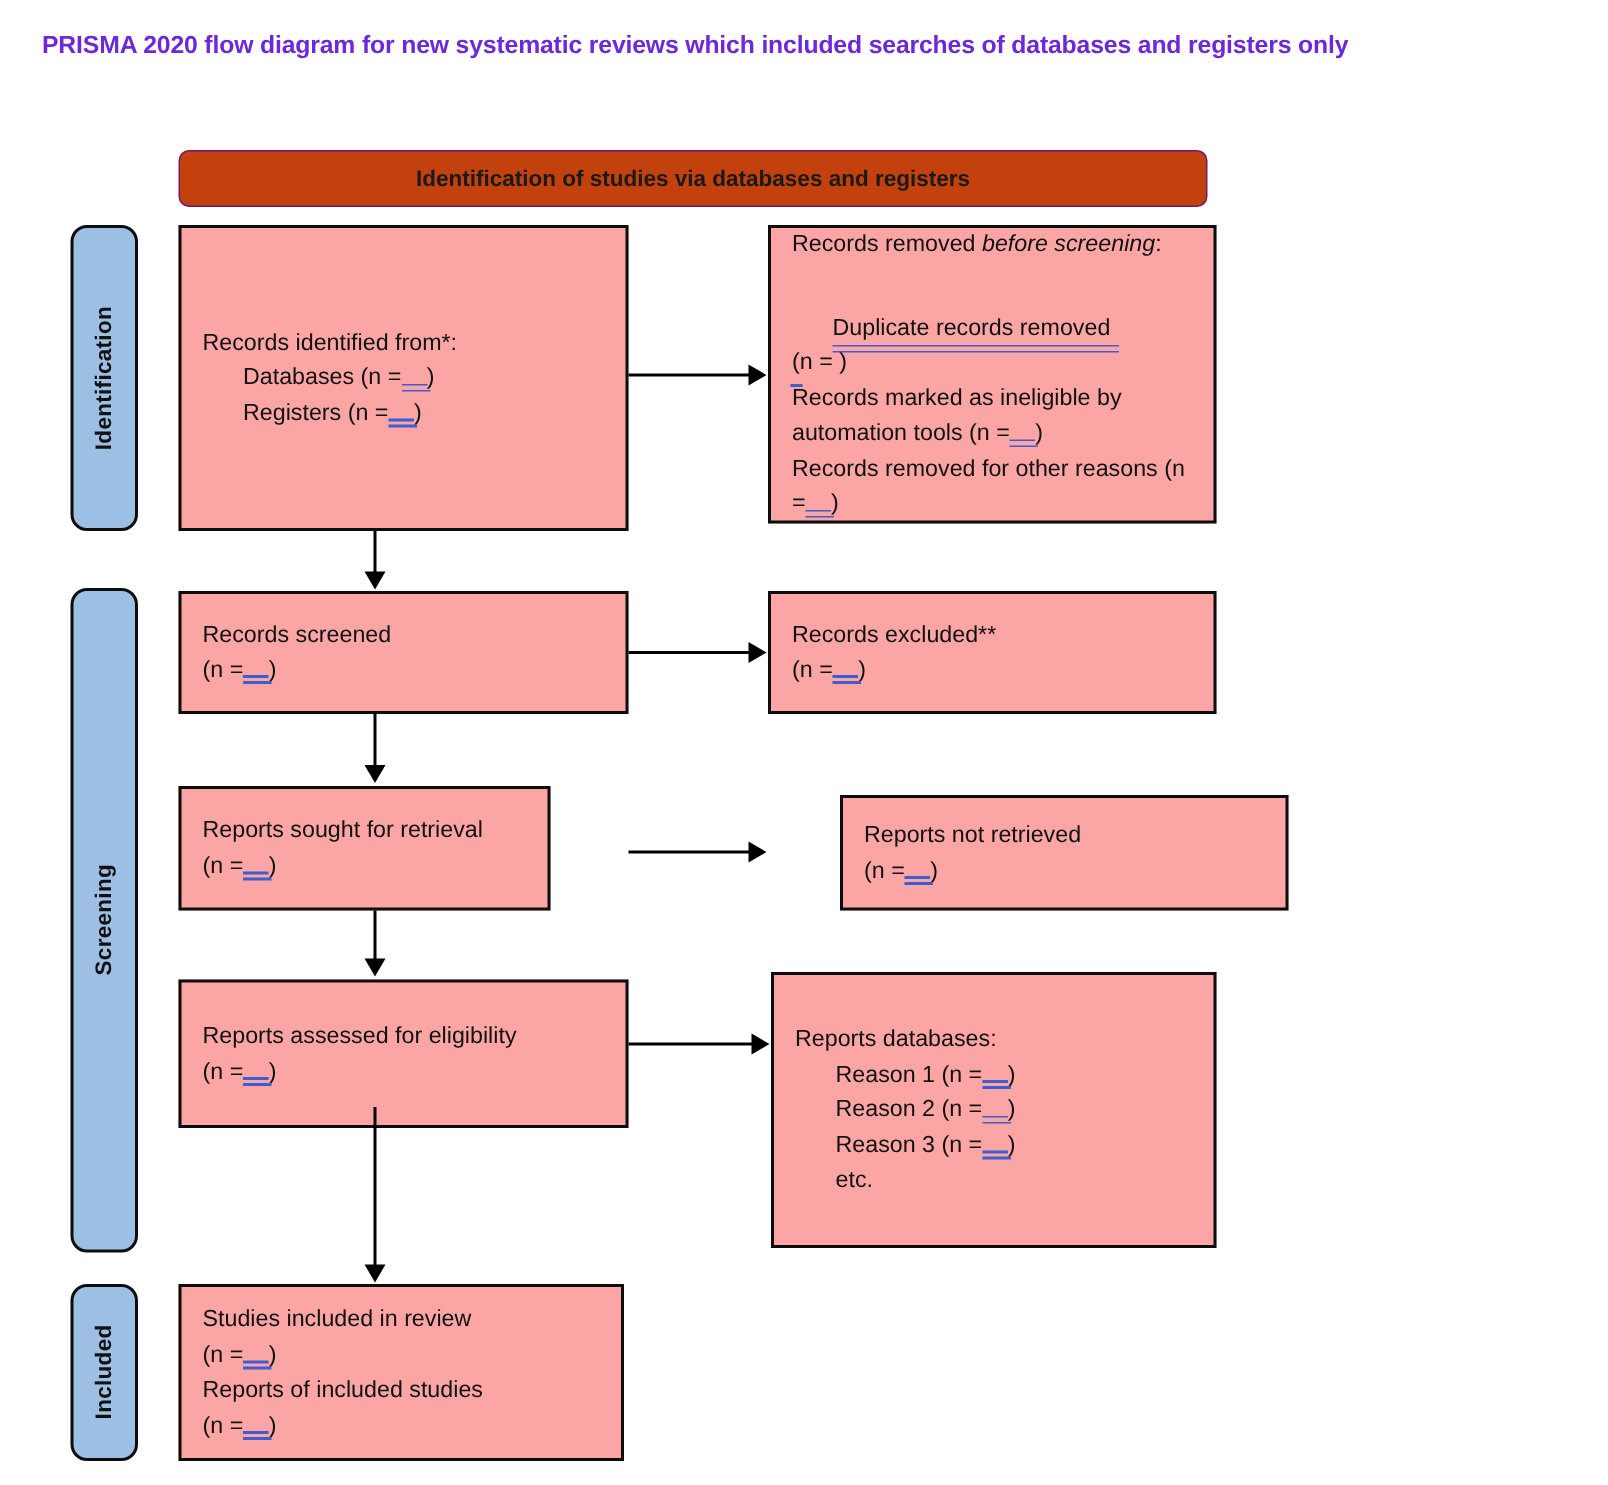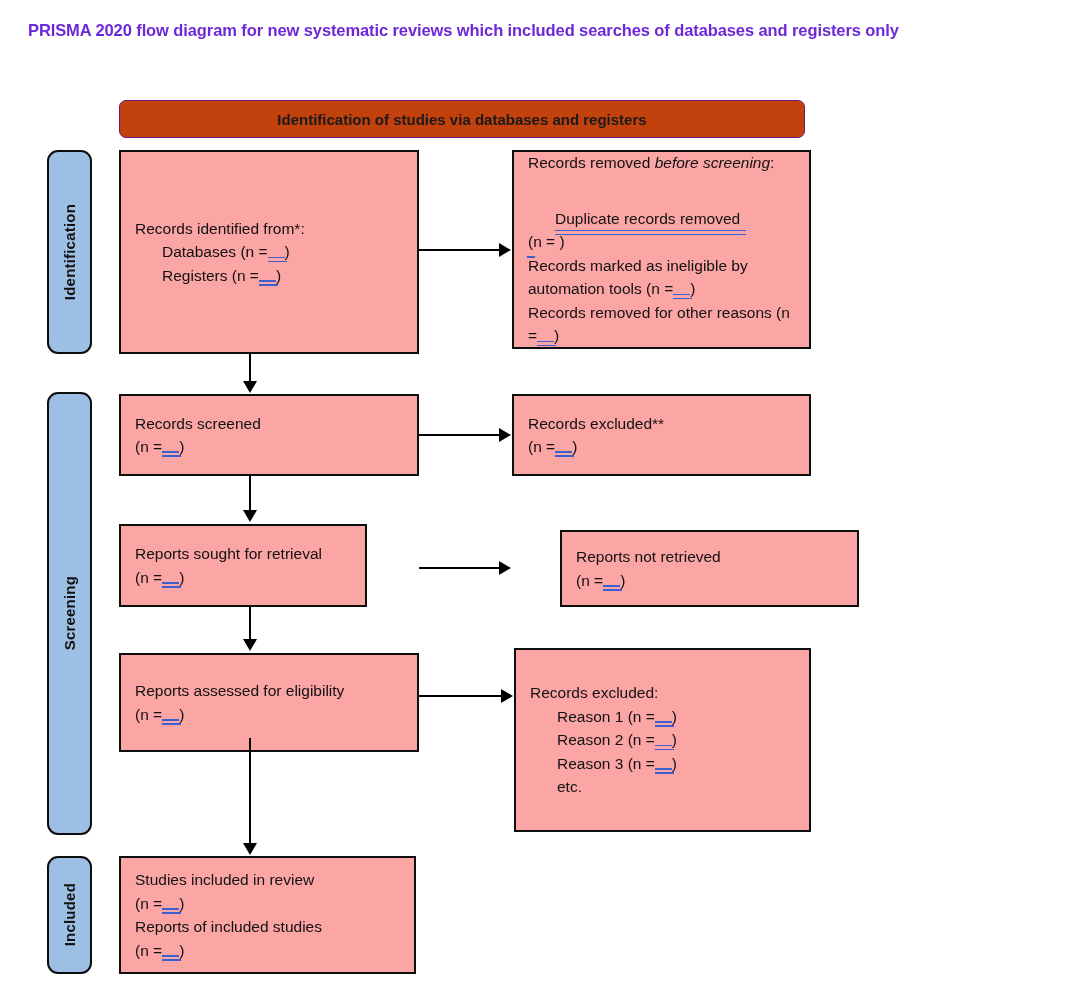--- a/index.html
+++ b/index.html
@@ -246,21 +246,21 @@
 
 <div class="flow-box box-assessed">
   <div class="box-text">
     <span>Reports assessed for eligibility</span><br>
     <span>(n =</span><span class="blank"></span><span>)</span>
   </div>
 </div>
 
 <div class="flow-box box-reports-excl">
   <div class="box-text">
-    <span>Records excluded:</span><br>
+    <span>Reports databases:</span><br>
     <span class="indent"><span>Reason 1 (n =</span><span class="blank"></span><span>)</span></span>
     <span class="indent"><span>Reason 2 (n =</span><span class="blank"></span><span>)</span></span>
     <span class="indent"><span>Reason 3 (n =</span><span class="blank"></span><span>)</span></span>
     <span class="indent">etc.</span>
   </div>
 </div>
 
 <div class="flow-box box-included">
   <div class="box-text">
     <span>Studies included in review</span><br>

